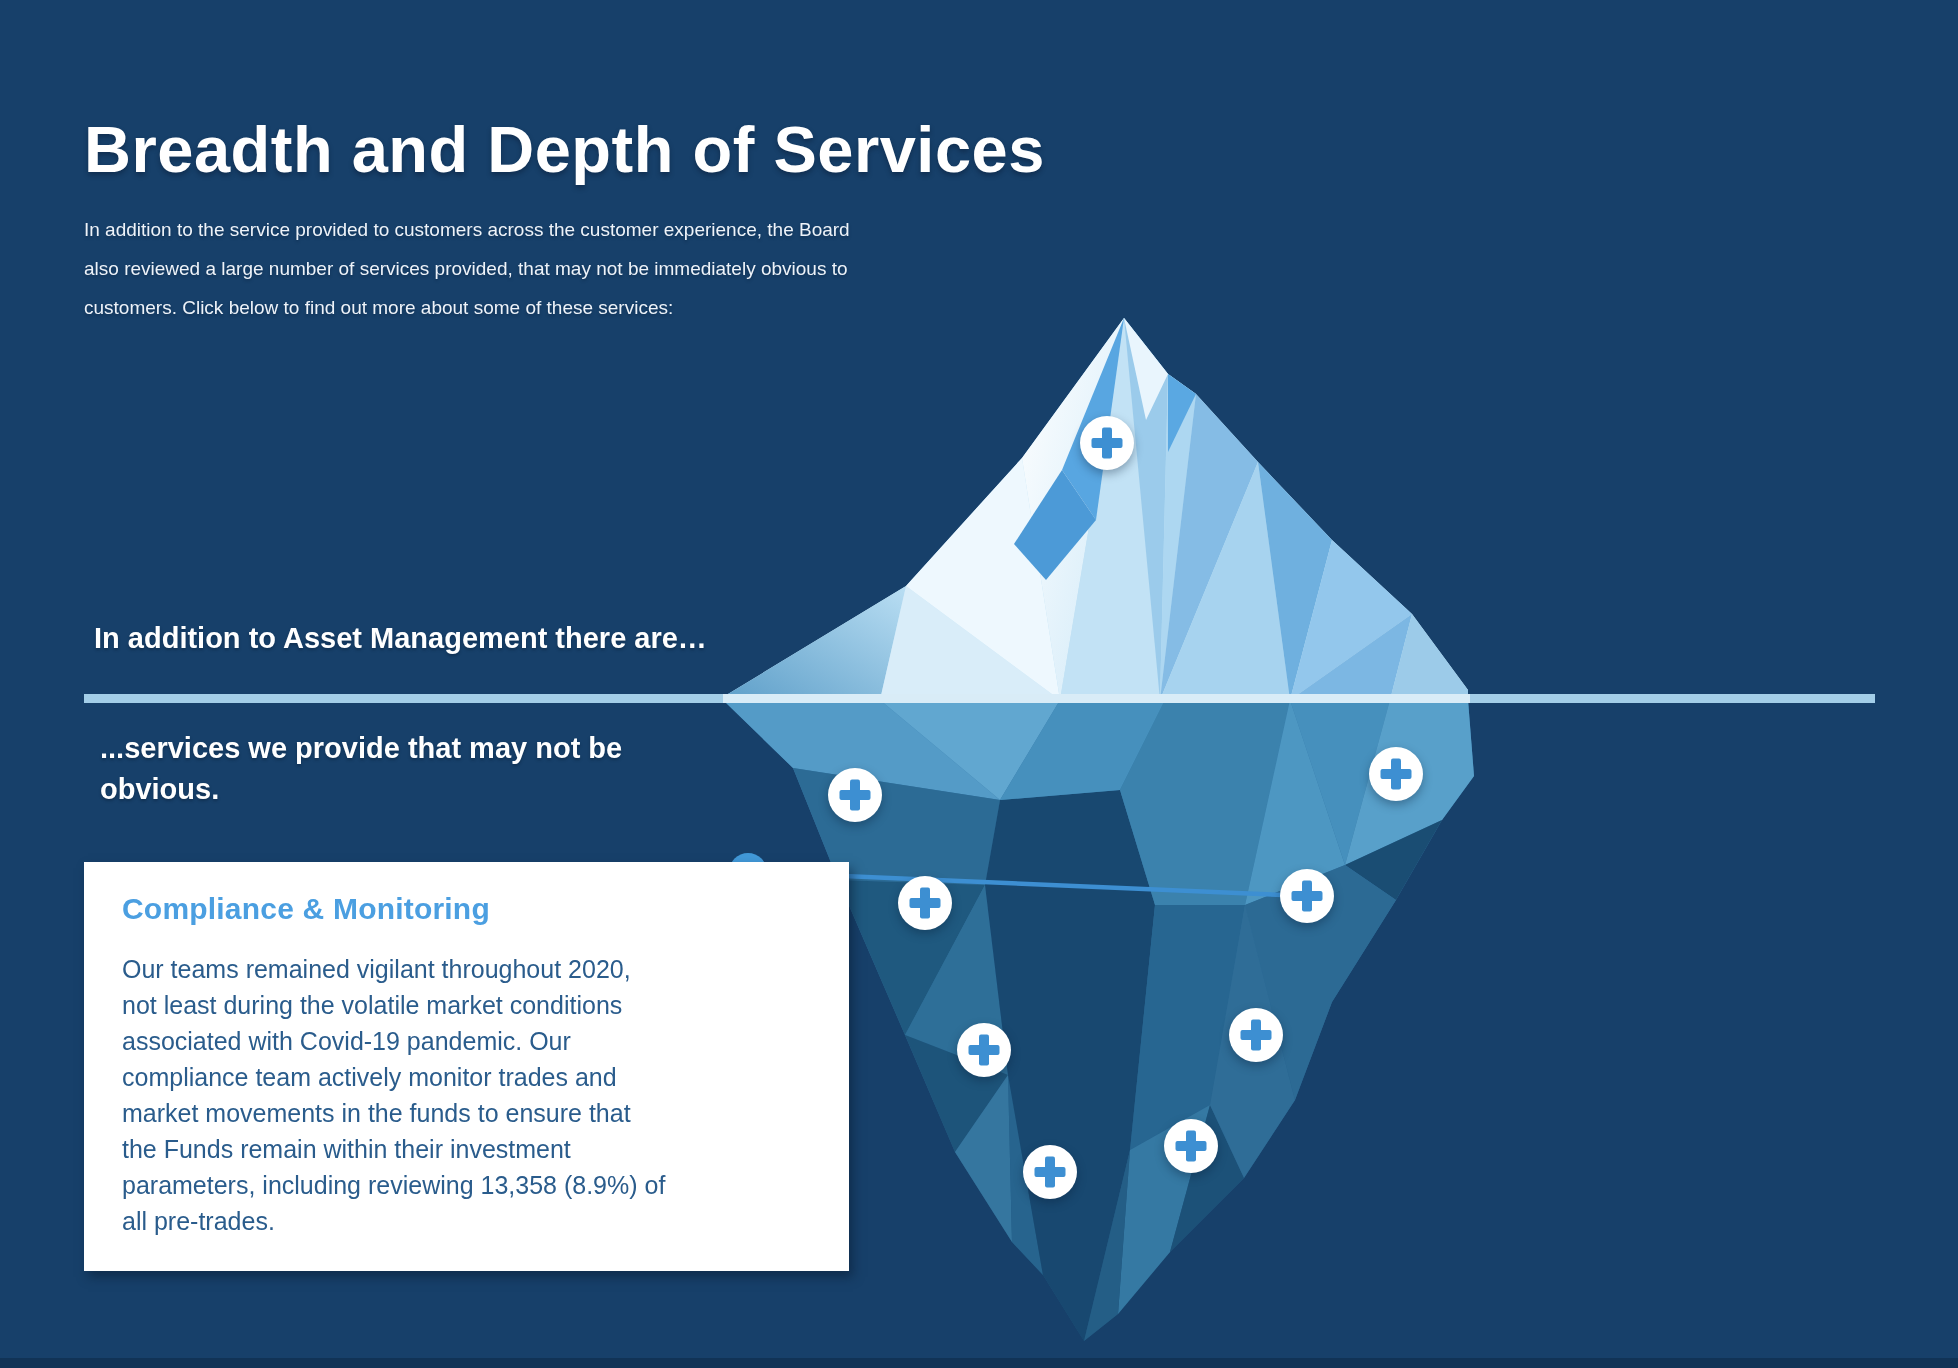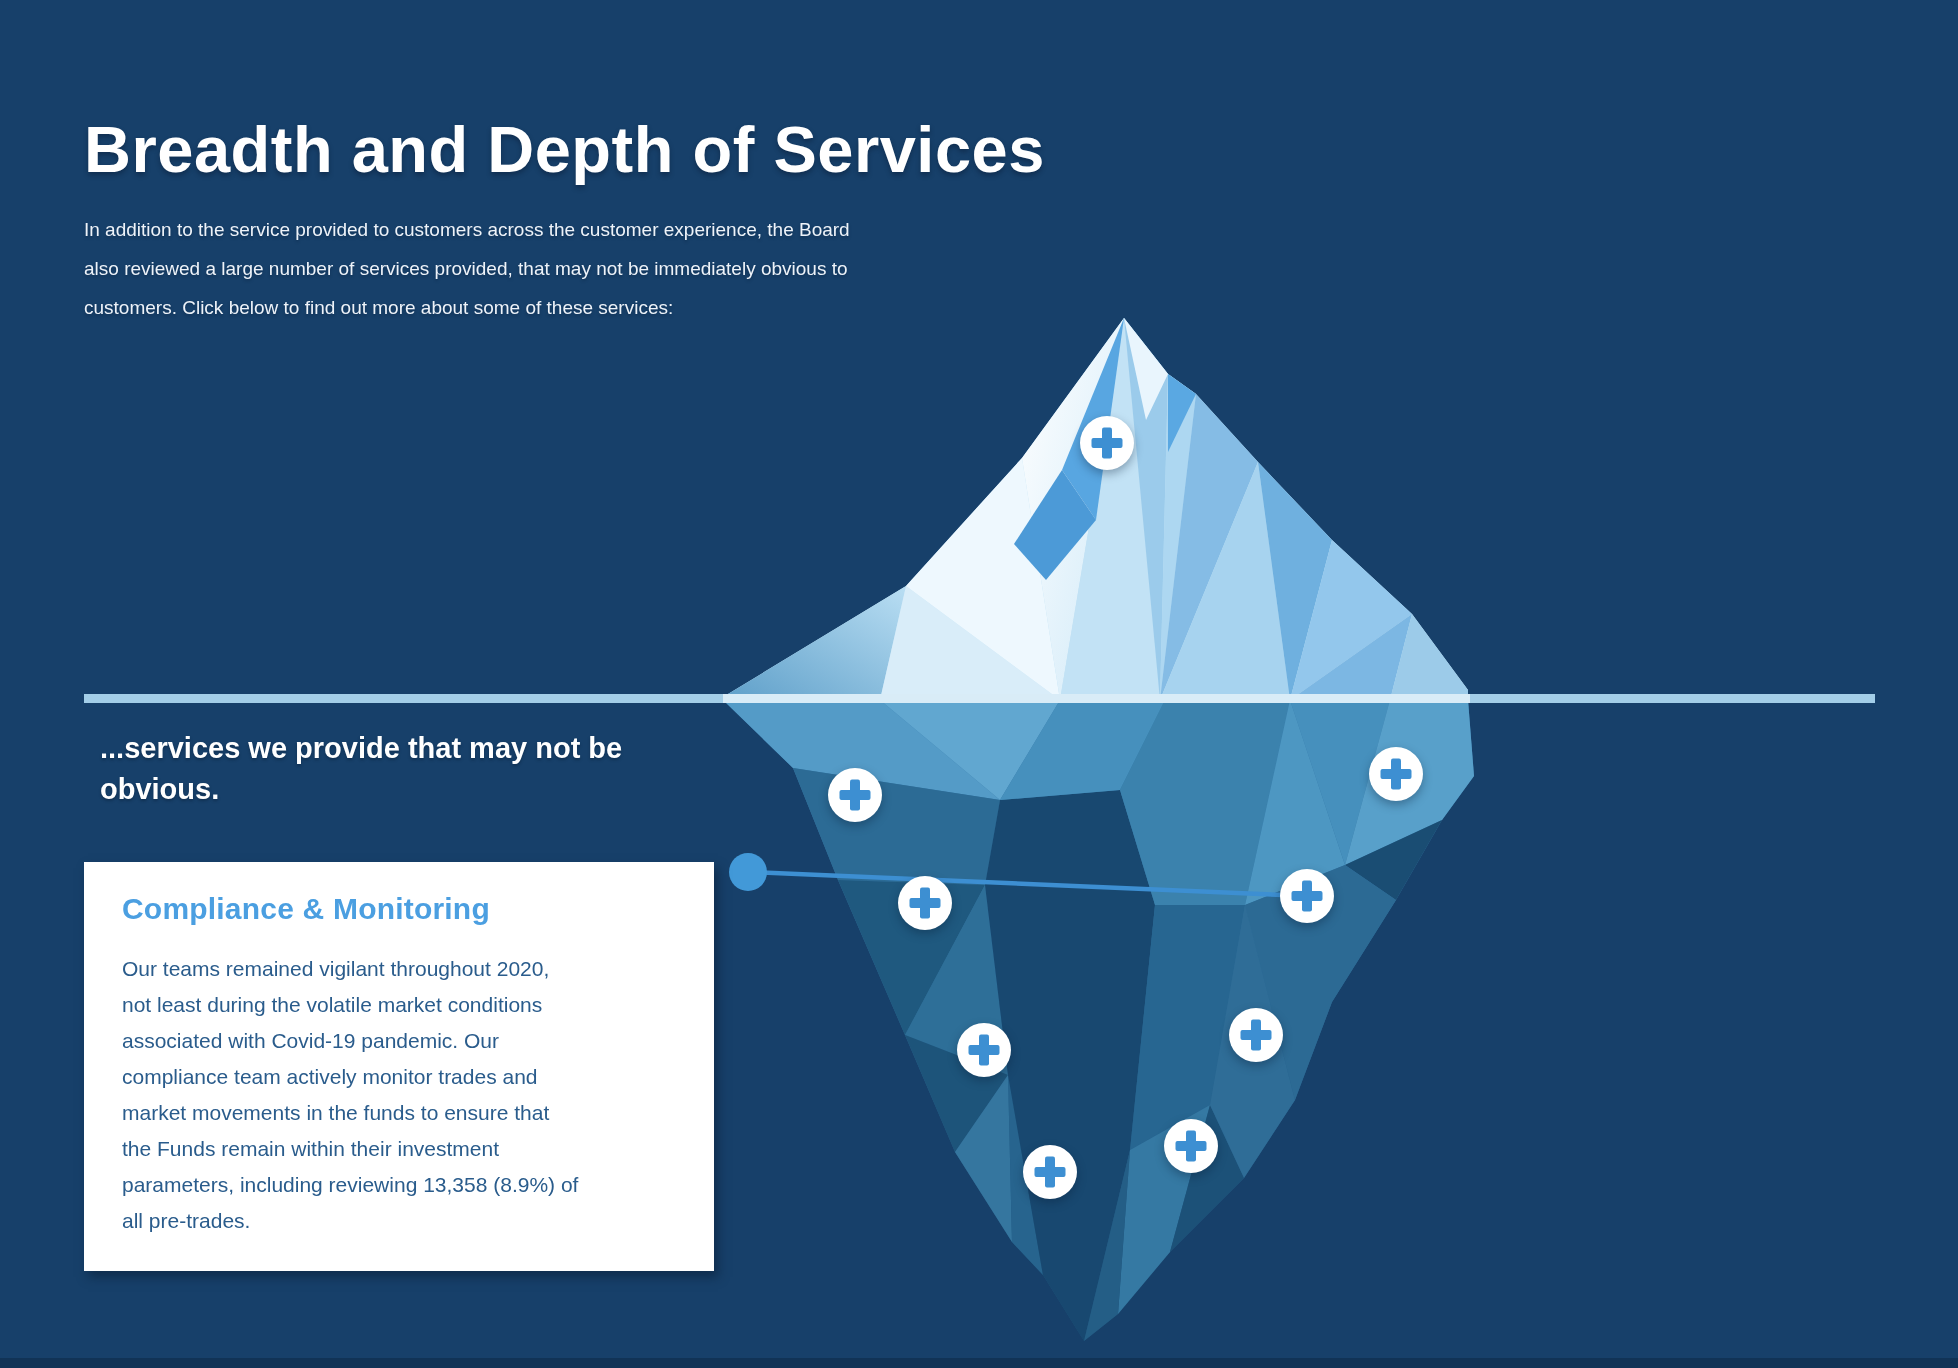--- a/index.html
+++ b/index.html
@@ -50,29 +50,29 @@
     text-shadow:0 2px 3px rgba(8,25,48,.4);
   }
   .label-below{
     position:absolute;left:100px;top:728px;width:580px;
     color:#ffffff;font-size:29px;font-weight:bold;line-height:41px;
     white-space:pre-line;text-shadow:0 2px 3px rgba(8,25,48,.4);
   }
 
   
   .card{
-    position:absolute;left:84px;top:862px;width:630px;height:409px;
+    position:absolute;left:84px;top:862px;width:765px;height:409px;
     background:#ffffff;box-sizing:border-box;padding:30px 40px 0 38px;
     box-shadow:4px 6px 10px rgba(7,26,48,.5);
   }
   .card-heading{
     margin:0;color:#4b9fe1;font-size:30px;font-weight:bold;letter-spacing:.2px;
   }
   .card-body{
-    margin:25px 0 0 0;color:#2a5c8c;font-size:21px;line-height:36px;
+    margin:25px 0 0 0;color:#2a5c8c;font-size:25px;line-height:36px;
     white-space:pre-line;
   }
 
   
   .bottom-strip{position:absolute;left:0;right:0;bottom:0;height:10px;background:#113356;}
 </style>
 </head>
 <body>
 
 <div id="stage">
@@ -175,20 +175,21 @@
       <button class="hotspot" style="left: 1050px; top: 1172px;">
     <span class="plus"></span>
   </button>
     </div>
 
   <h1 class="page-title">Breadth and Depth of Services</h1>
   <div class="intro">In addition to the service provided to customers across the customer experience, the Board
 also reviewed a large number of services provided, that may not be immediately obvious to
 customers. Click below to find out more about some of these services:</div>
 
+  <div class="label-above">In addition to Asset Management there are…</div>
   <div class="label-below">...services we provide that may not be
 obvious.</div>
 
   <div class="card">
     <h2 class="card-heading">Compliance &amp; Monitoring</h2>
     <p class="card-body">Our teams remained vigilant throughout 2020,
 not least during the volatile market conditions
 associated with Covid-19 pandemic. Our
 compliance team actively monitor trades and
 market movements in the funds to ensure that

